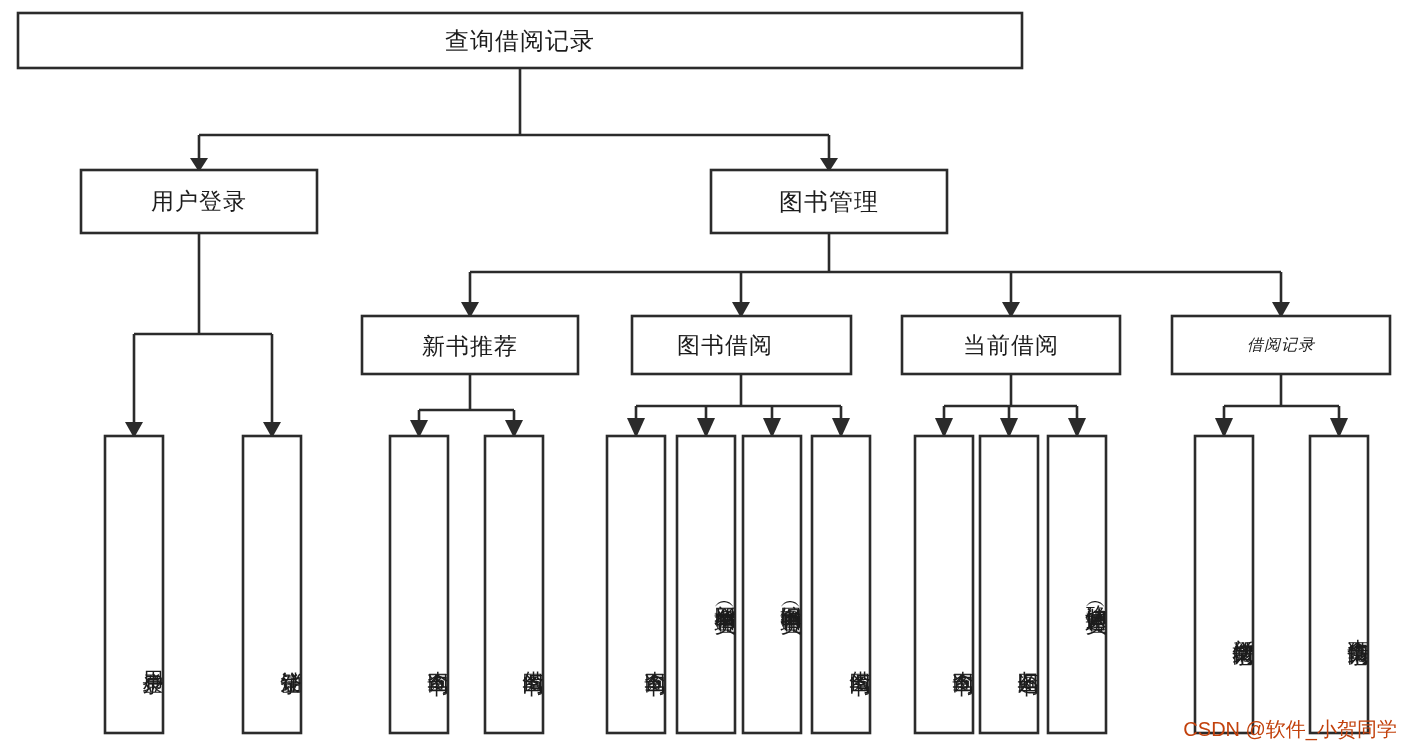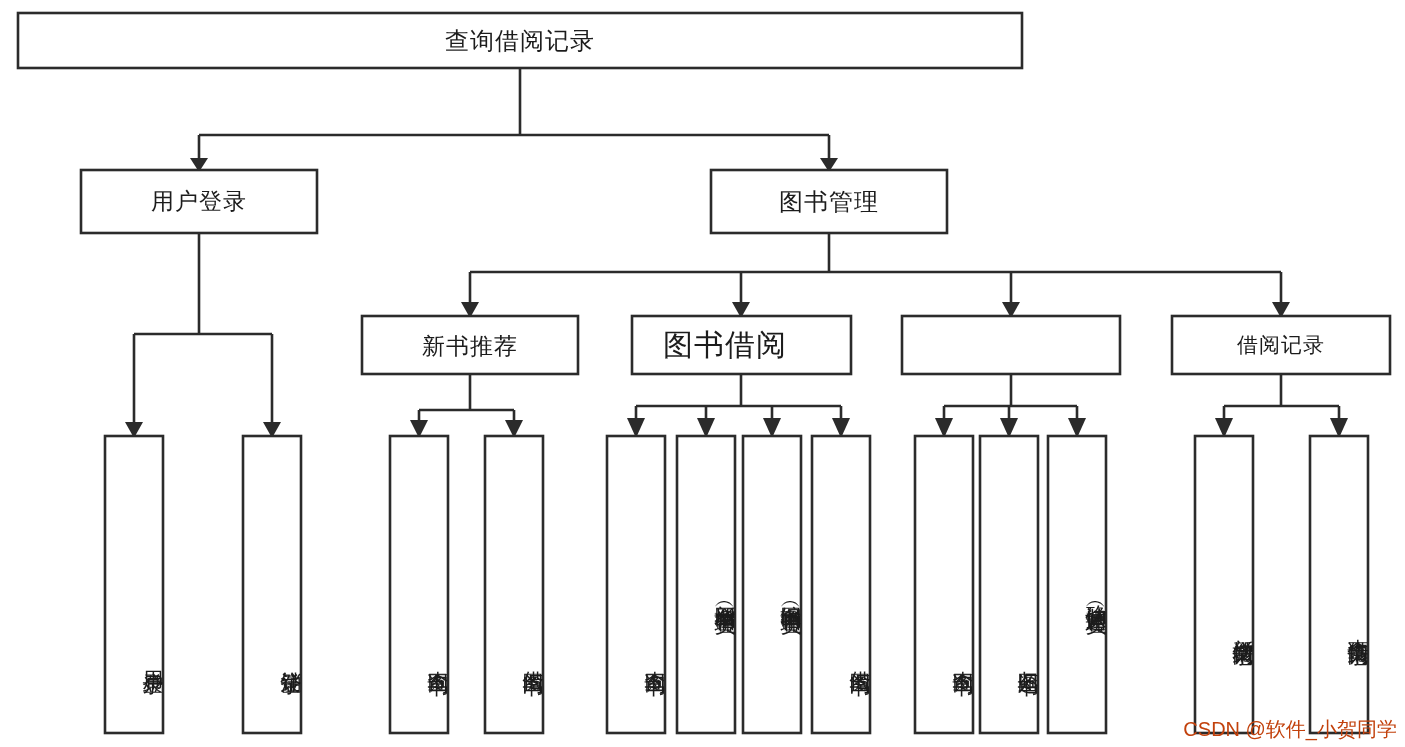--- a/index.html
+++ b/index.html
@@ -178,22 +178,23 @@
       <rect class="node-rect" x="1310" y="436" width="58" height="297"></rect>
     </g>
   </svg>
 
   <div class="hlabel-wrap" style="left:18px; top:13px; width:1004px; height:55px; font-size:24px;">查询借阅记录</div>
 
   <div class="hlabel-wrap" style="left:81px; top:170px; width:236px; height:63px; font-size:23px;">用户登录</div>
   <div class="hlabel-wrap" style="left:711px; top:170px; width:236px; height:63px; font-size:24px;">图书管理</div>
 
   <div class="hlabel-wrap" style="left:362px; top:316px; width:216px; height:60px; font-size:23px;">新书推荐</div>
-  <div class="hlabel-wrap" style="left:632px; top:316px; width:186px; height:58px; font-size:30px;">图书借阅</div>
-  <div class="hlabel-wrap" style="left:1172px; top:316px; width:218px; height:58px; font-size:21px;">借阅记录</div>
+  <div class="hlabel-wrap" style="left:632px; top:316px; width:186px; height:58px; font-size:23px;">图书借阅</div>
+  <div class="hlabel-wrap" style="left:902px; top:316px; width:218px; height:58px; font-size:23px;">当前借阅</div>
+  <div class="hlabel-wrap" style="left:1172px; top:316px; width:218px; height:58px; font-size:16px;font-style:italic;">借阅记录</div>
 
   <div class="vlabel-wrap" style="left:105px; top:436px; width:58px; height:297px; padding-top:72px;">用户登录</div>
   <div class="vlabel-wrap" style="left:243px; top:436px; width:58px; height:297px; padding-top:72px;">注销登录</div>
 
   <div class="vlabel-wrap" style="left:390px; top:436px; width:58px; height:297px; padding-top:72px;">查询图书</div>
   <div class="vlabel-wrap" style="left:485px; top:436px; width:58px; height:297px; padding-top:72px;">借阅图书</div>
 
   <div class="vlabel-wrap" style="left:607px; top:436px; width:58px; height:297px; padding-top:72px;">查询图书</div>
   <div class="vlabel-wrap" style="left:677px; top:436px; width:58px; height:297px; padding-top:10px;">新增图书（管理员）</div>
   <div class="vlabel-wrap" style="left:743px; top:436px; width:58px; height:297px; padding-top:10px;">编辑图书（管理员）</div>

